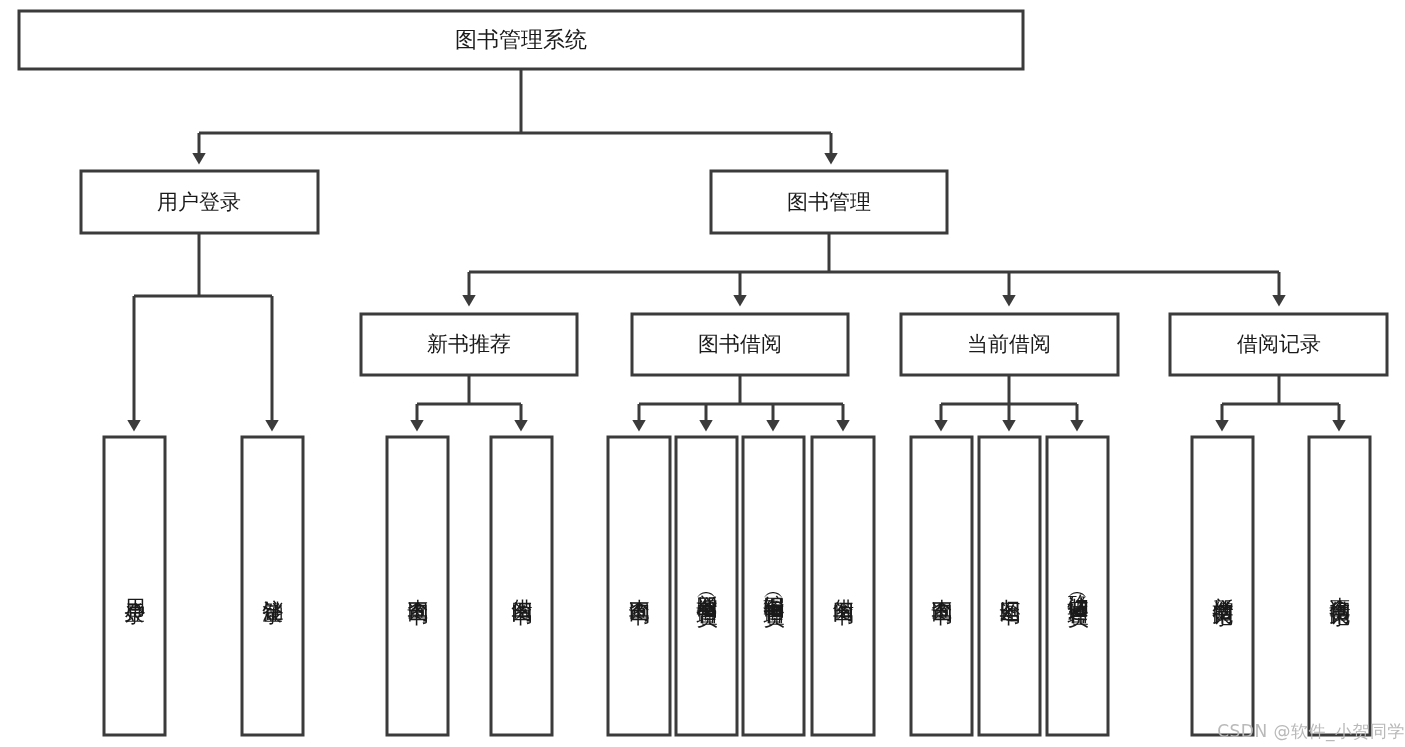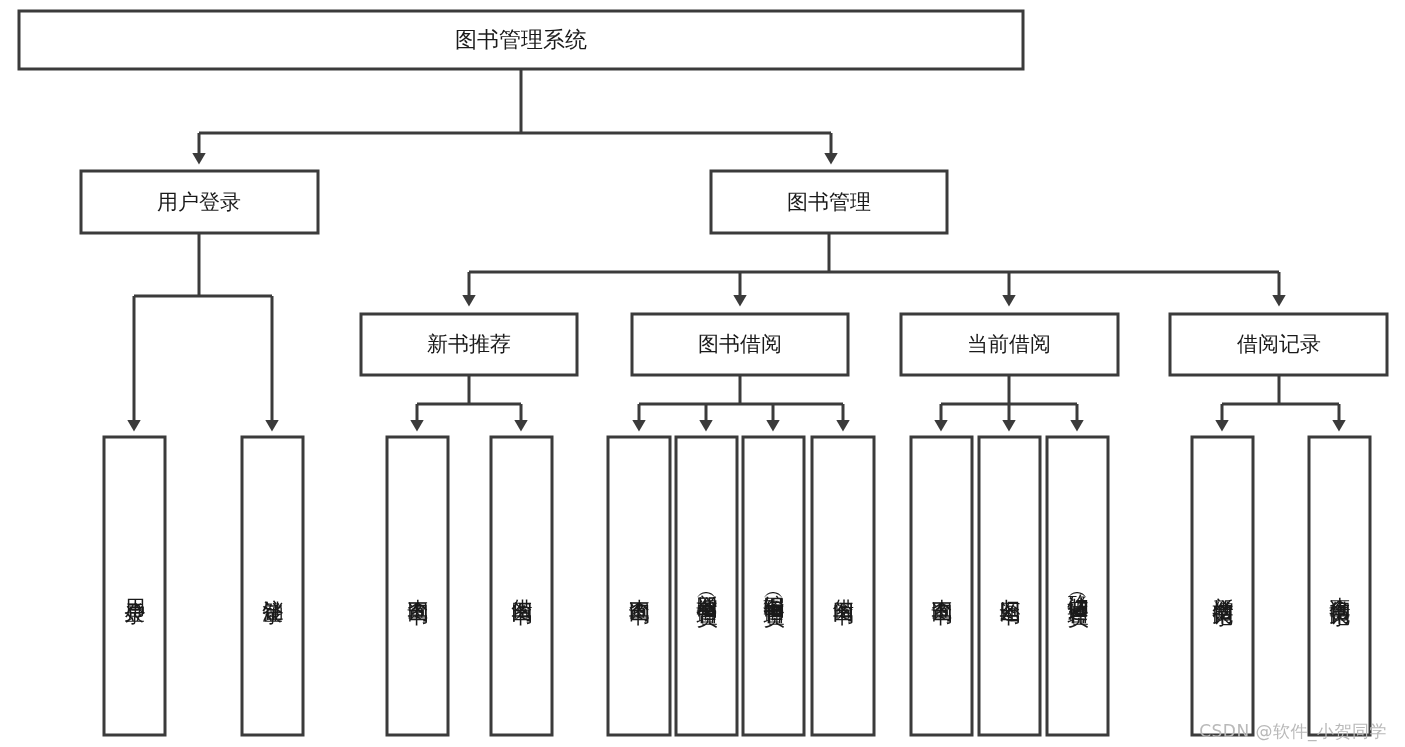--- a/index.html
+++ b/index.html
@@ -23,21 +23,21 @@
     text-orientation:upright;
     font-family:"DejaVu Sans","Liberation Sans",sans-serif;
     font-size:21px;color:#1a1a1a;
     display:flex;align-items:center;justify-content:center;
     letter-spacing:2px;
     line-height:1;
     pointer-events:none;
     white-space:nowrap;
   }
   .watermark{
-    position:absolute;right:18px;bottom:4px;
+    position:absolute;right:0;bottom:4px;
     font-family:"DejaVu Sans","Liberation Sans",sans-serif;
     font-size:17px;color:#b9b9b9;letter-spacing:.5px;
     white-space:nowrap;
   }
 </style>
 </head>
 <body>
 
 <svg id="diagram" viewBox="0 0 1405 747">
   <defs>

